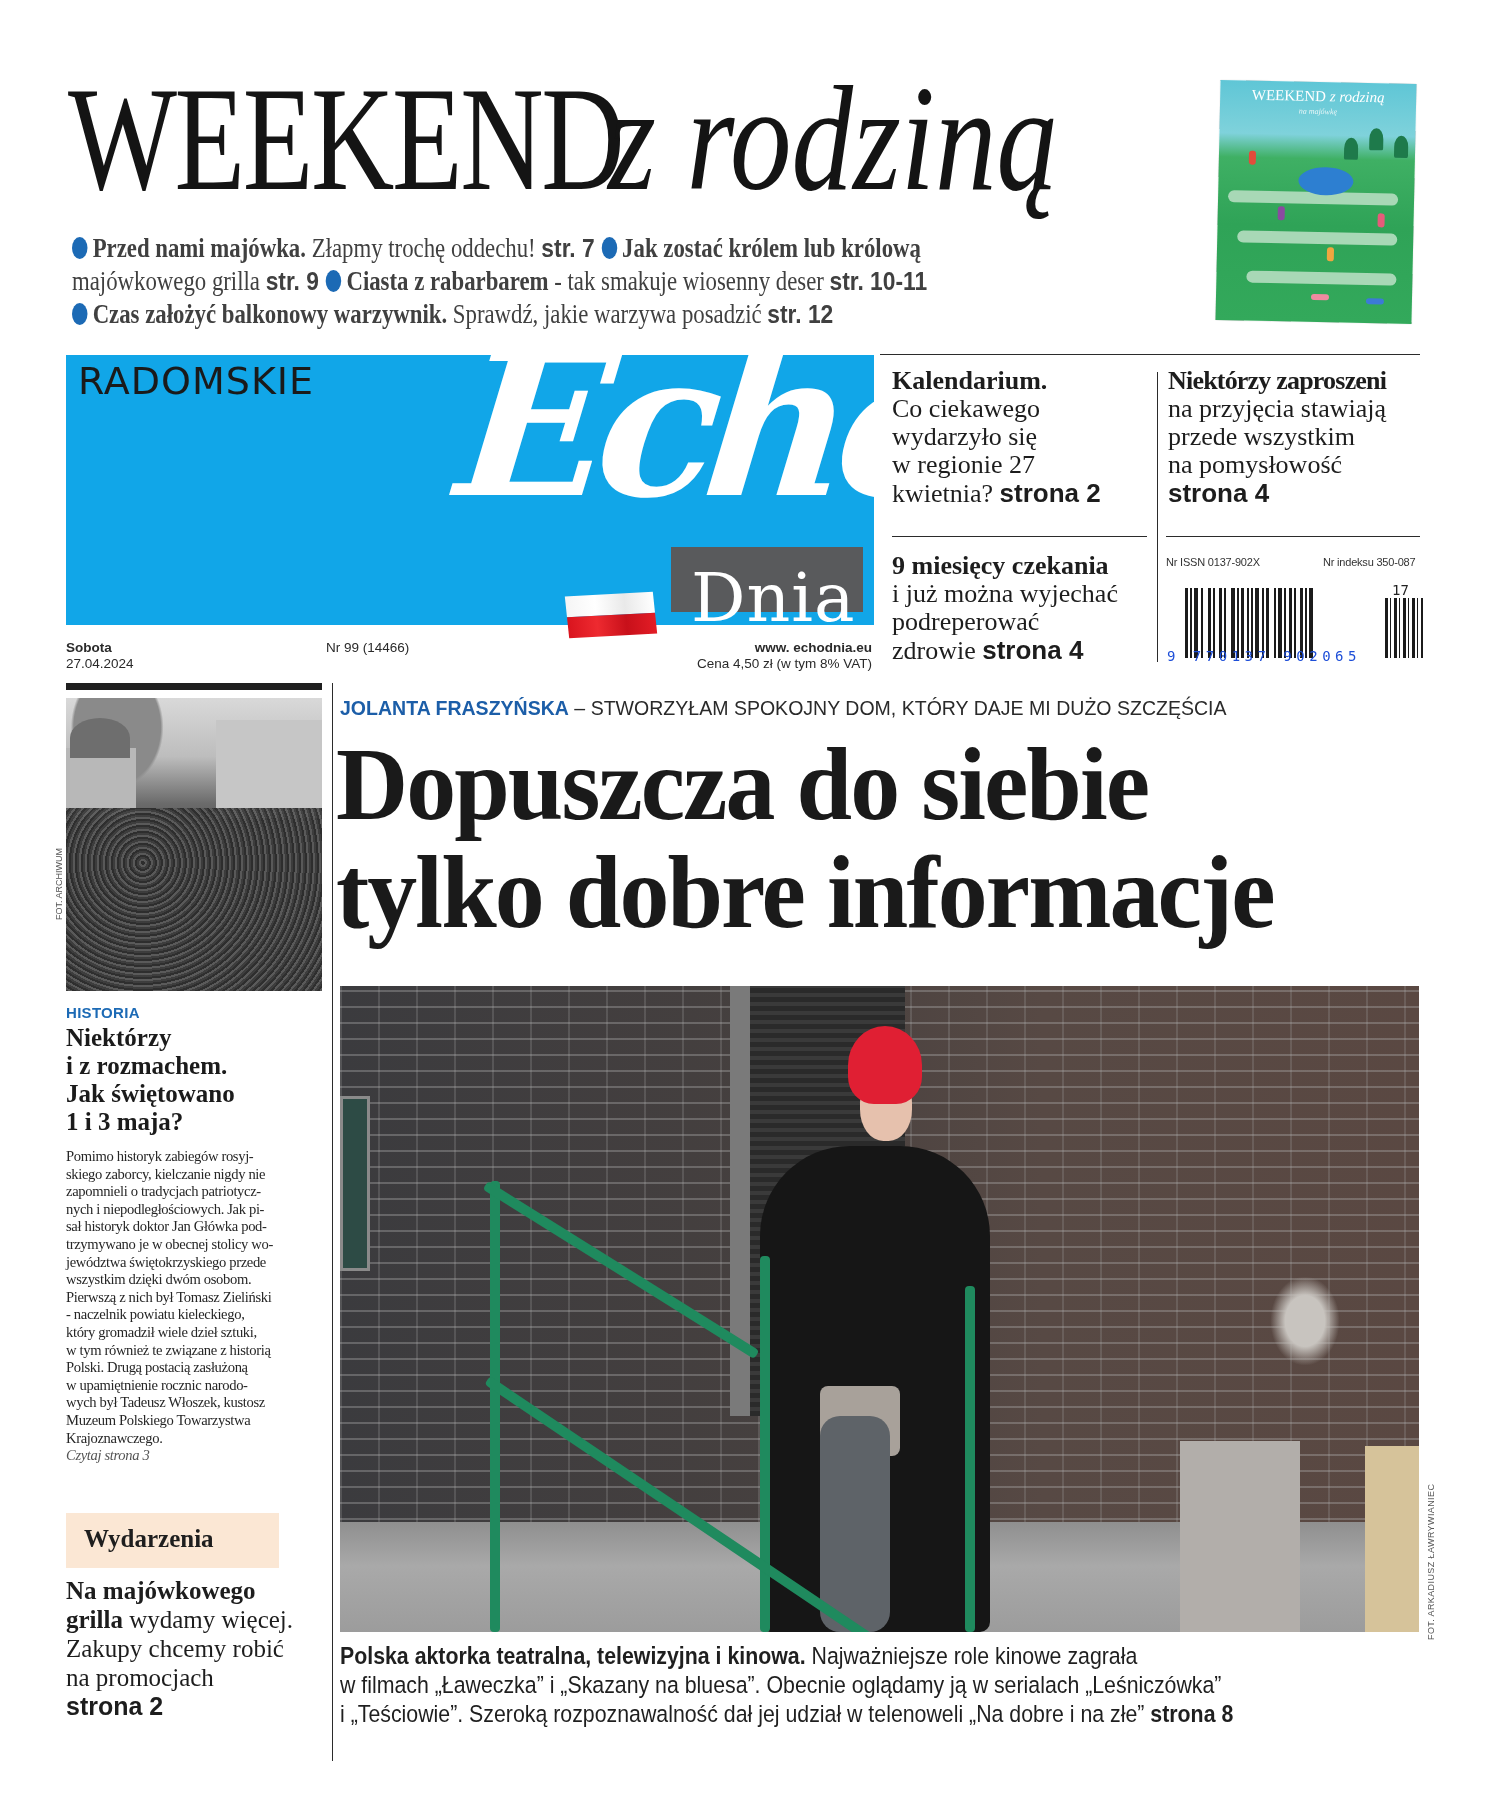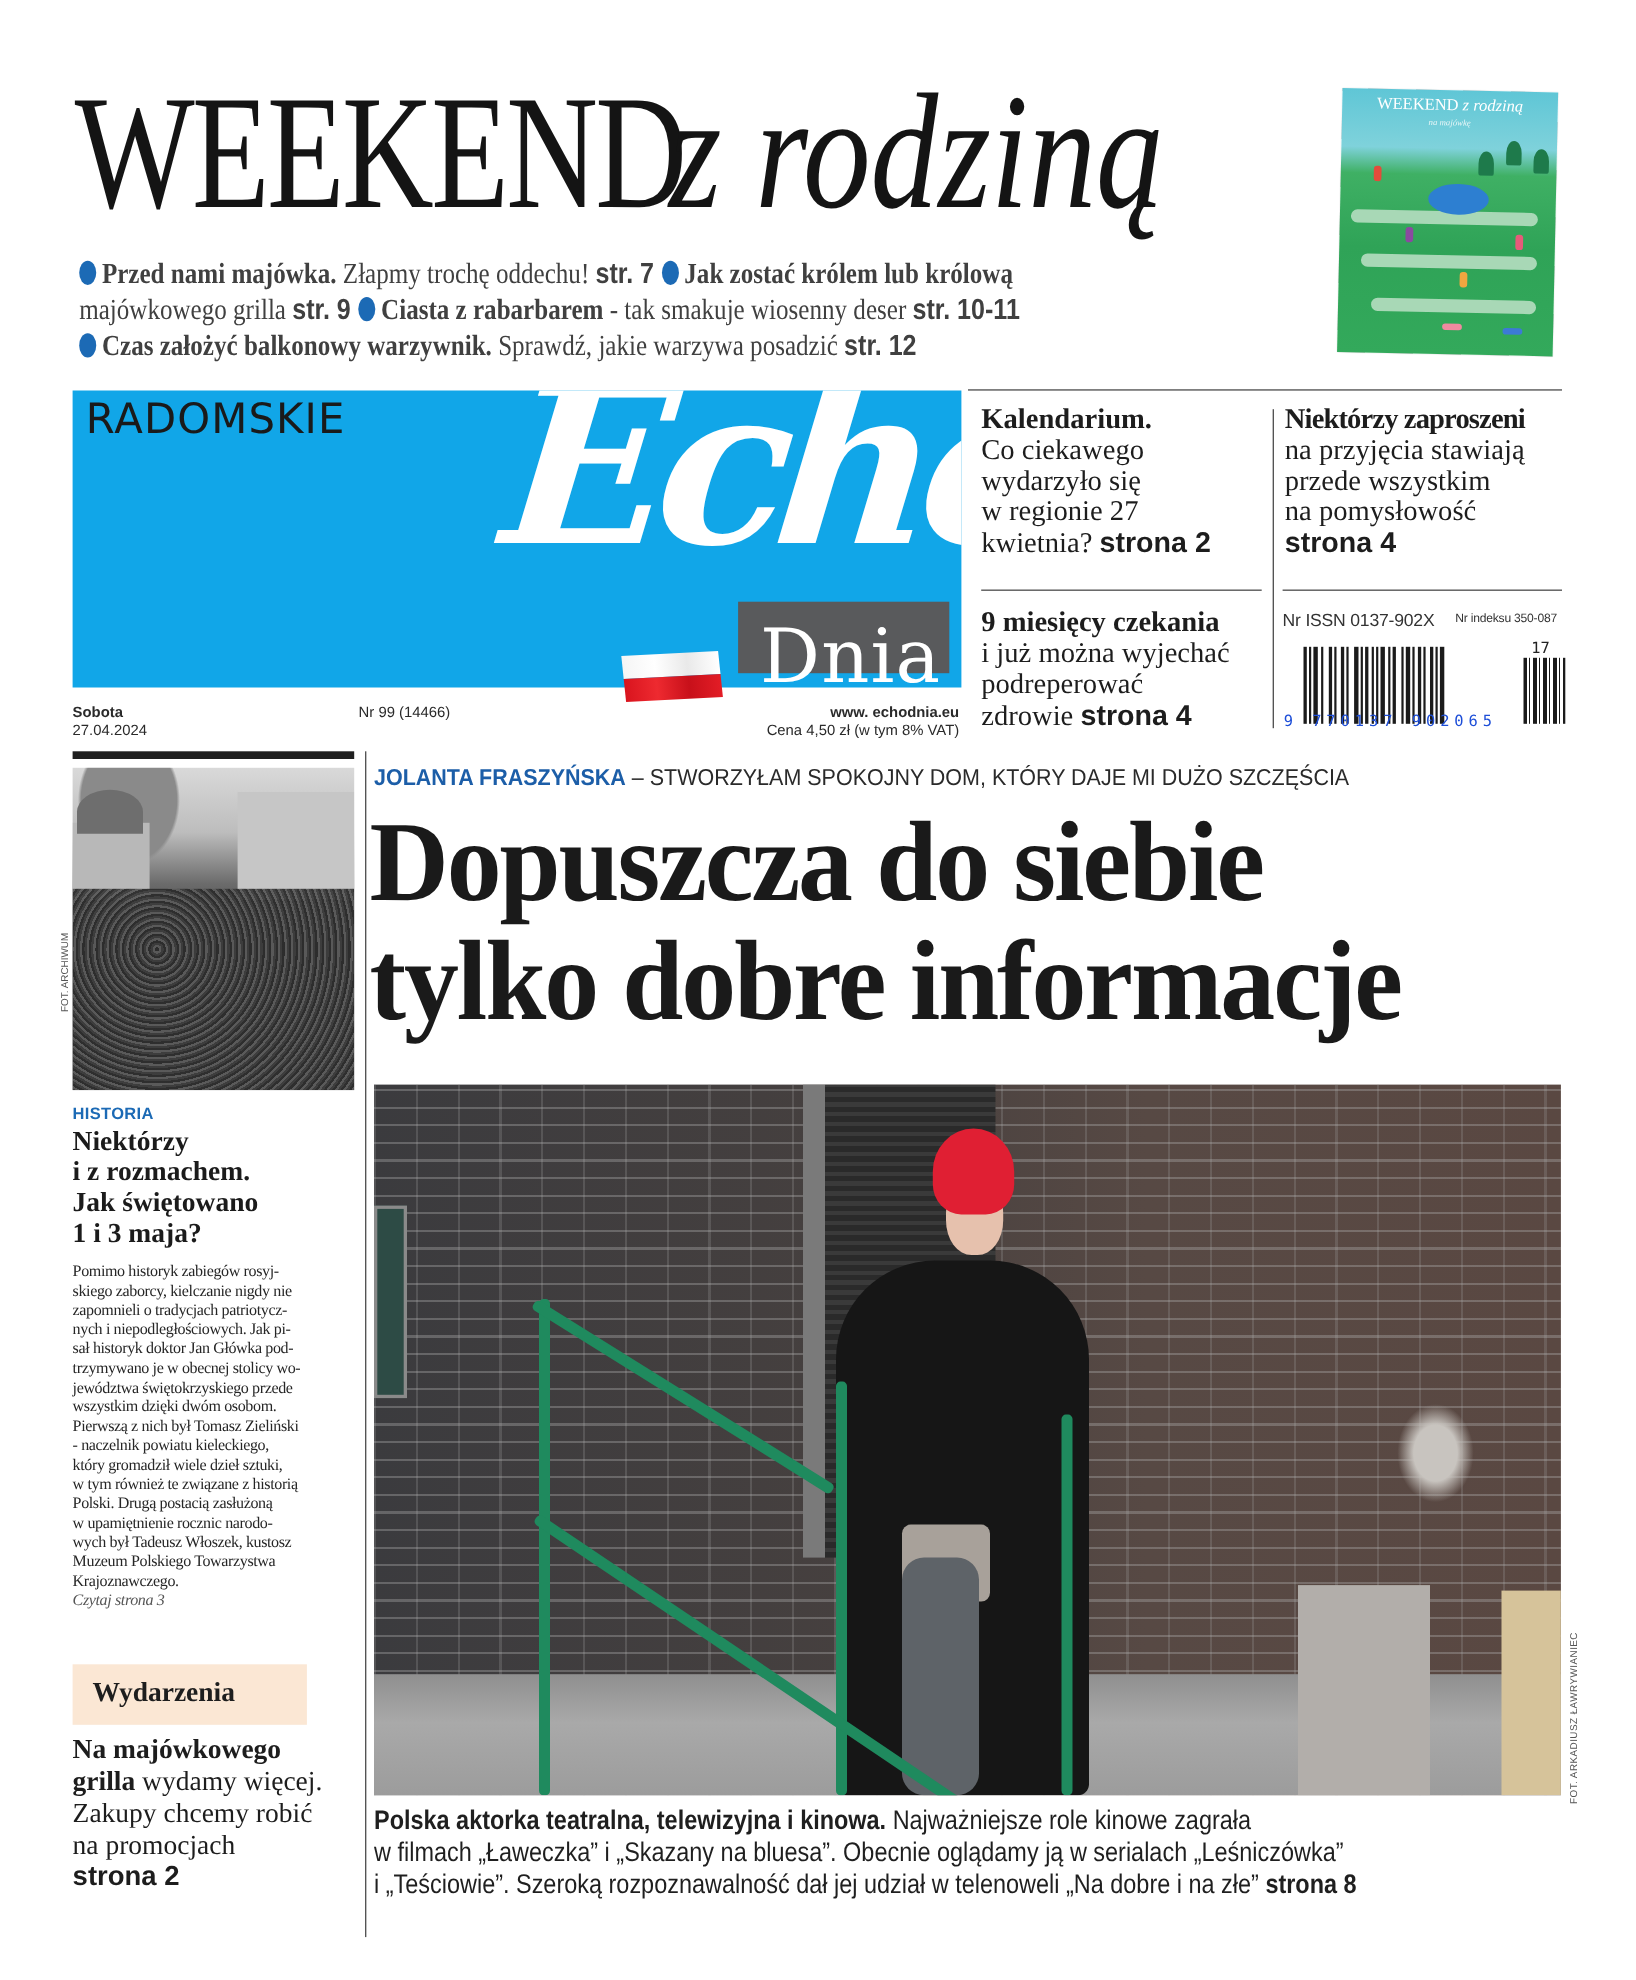--- a/index.html
+++ b/index.html
@@ -65,21 +65,21 @@
 
   
   .rule { position: absolute; background: #2b2b2b; }
   .rt { font-family: "Liberation Serif", serif; font-size: 26px; line-height: 28px; color: #1d1d1d; }
   .rt .h { font-weight: bold; }
   .rt .s { font-family: "Liberation Sans", sans-serif; font-weight: bold; }
   #kal { left: 892px; top: 367px; width: 240px; }
   #niek { left: 1168px; top: 367px; width: 260px; }
   #miesiecy { left: 892px; top: 552px; width: 270px; }
 
-  #issn { left: 1166px; top: 556px; font-size: 16px; letter-spacing: -0.2px; color: #333; }
+  #issn { left: 1166px; top: 556px; font-size: 11px; letter-spacing: -0.2px; color: #333; }
   #indeks { left: 1323px; top: 556px; font-size: 11px; letter-spacing: -0.2px; color: #333; }
   #barcode { left: 1185px; top: 588px; width: 240px; height: 70px; }
   #barcode .bars { position: absolute; left: 0; top: 0; height: 70px; width: 170px; display: flex; gap: 0; }
   #barcode .bars span { display: inline-block; height: 100%; background: #1b1b1b; }
   #barcode .num { position: absolute; top: 60px; left: -18px; font-family: "DejaVu Sans Mono", monospace; font-size: 14px; letter-spacing: 4.5px; background: transparent; color: #1d4ed8; }
   #barcode .addon { position: absolute; left: 200px; top: 10px; height: 60px; width: 38px; background: repeating-linear-gradient(90deg,#1b1b1b 0 3px,#fff 3px 5px,#1b1b1b 5px 6px,#fff 6px 9px); }
   #barcode .addon-num { position: absolute; left: 207px; top: -6px; font-family: "DejaVu Sans Mono", monospace; font-size: 14px; color: #222; }
 
   
   #left-bar { left: 66px; top: 683px; width: 256px; height: 7px; background: #1f1f1f; }

